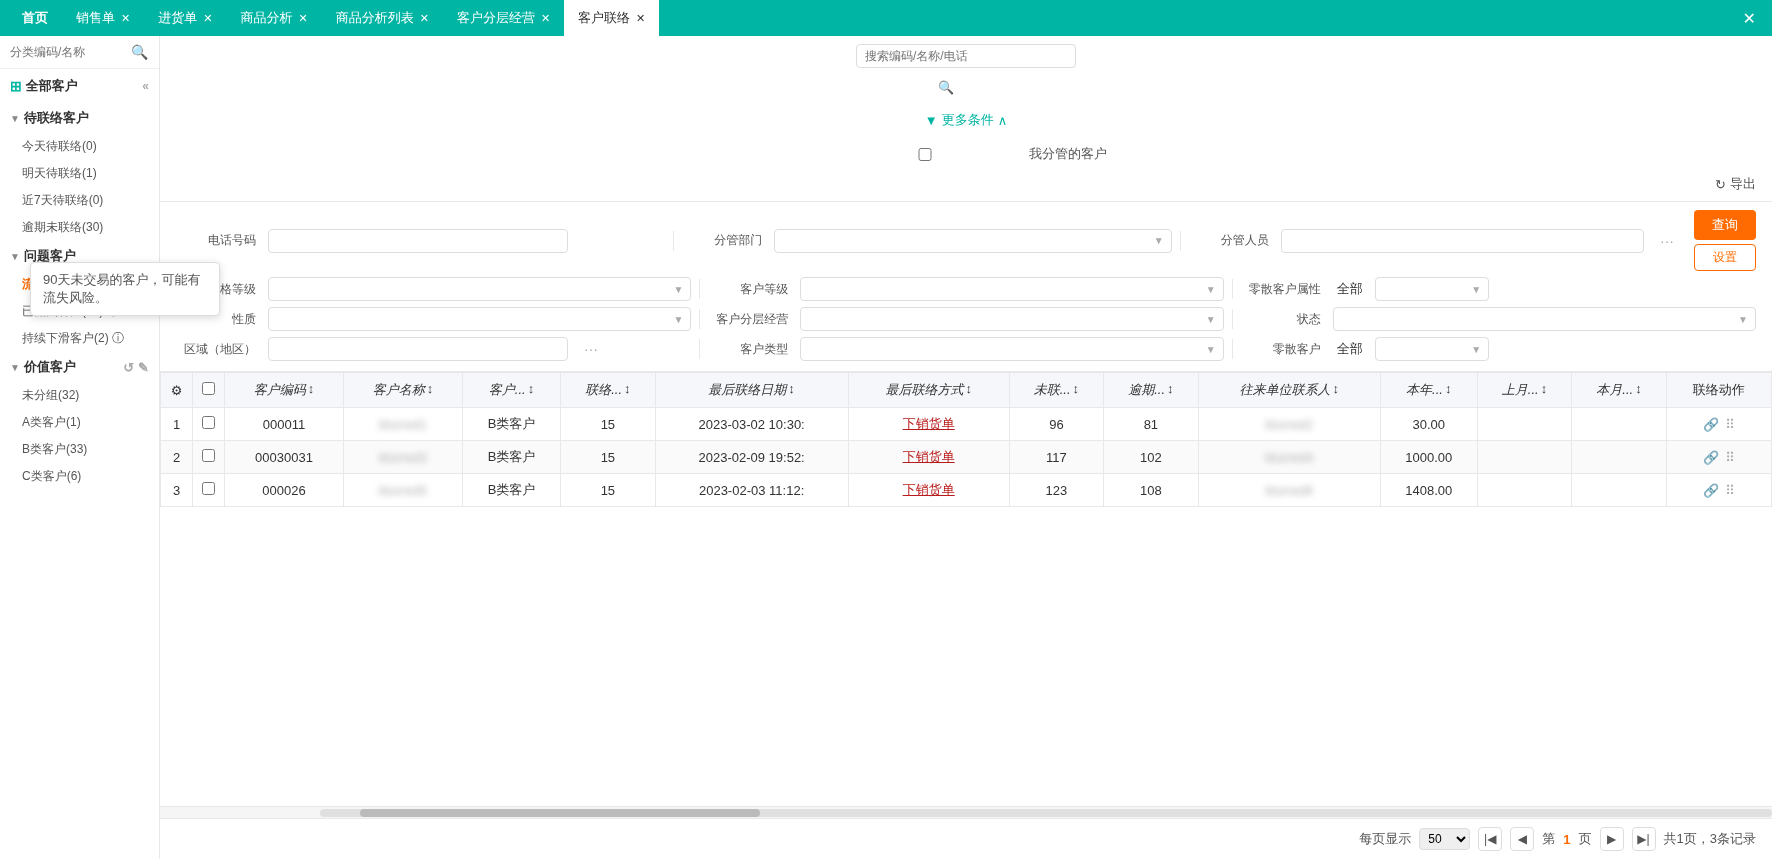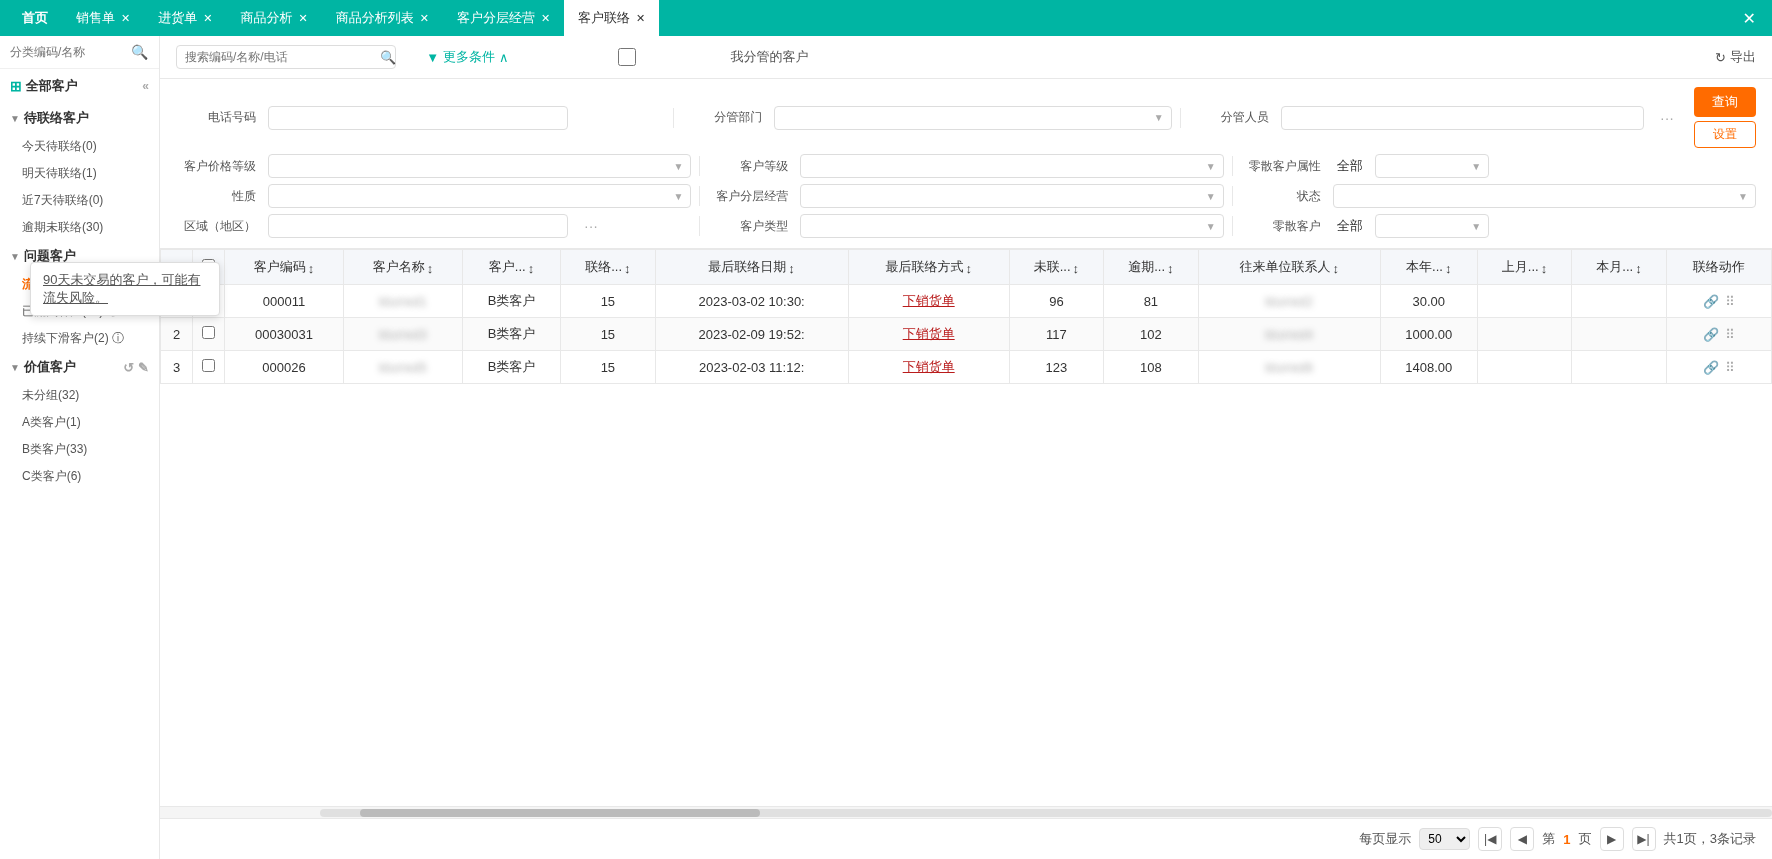--- a/index.html
+++ b/index.html
@@ -150,41 +150,41 @@
       border: 1px solid #ddd;
       border-radius: 4px;
       padding: 8px 12px;
       font-size: 12px;
       color: #555;
       box-shadow: 0 2px 8px rgba(0,0,0,0.15);
       z-index: 100;
       top: 262px;
       left: 30px;
       width: 190px;
-      text-decoration: underline;
     }
 
     
     .content-area {
       flex: 1;
       display: flex;
       flex-direction: column;
       overflow: hidden;
       background: #f5f5f5;
     }
 
     
     .filter-toolbar {
       background: #fff;
       padding: 8px 16px;
       display: flex;
       align-items: center;
       gap: 12px;
       border-bottom: 1px solid #e8e8e8;
       flex-shrink: 0;
+      flex-direction: column;
     }
     .filter-toolbar input {
       border: 1px solid #ddd;
       border-radius: 4px;
       padding: 4px 8px;
       font-size: 12px;
       width: 200px;
       outline: none;
     }
     .filter-btn {
@@ -193,20 +193,21 @@
       gap: 4px;
       color: #00b5a3;
       cursor: pointer;
       font-size: 12px;
       border: none;
       background: none;
       padding: 4px 6px;
     }
     .checkbox-label {
       display: flex;
+      align-items: center;
       gap: 4px;
       font-size: 12px;
       color: #555;
       cursor: pointer;
     }
     .export-btn {
       margin-left: auto;
       display: flex;
       align-items: center;
       gap: 4px;
@@ -339,22 +340,23 @@
       border: 1px solid #e8e8e8;
       padding: 8px 6px;
       text-align: center;
       color: #333;
       font-weight: normal;
       white-space: nowrap;
       position: relative;
     }
     th .th-sort {
       display: inline-flex;
-      align-items: flex-end;
+      align-items: flex-start;
       gap: 2px;
+      font-style: italic;
     }
     td {
       border: 1px solid #e8e8e8;
       padding: 7px 6px;
       text-align: center;
       color: #333;
       white-space: nowrap;
     }
     tr:nth-child(even) td { background: #fafafa; }
     .link-text {

